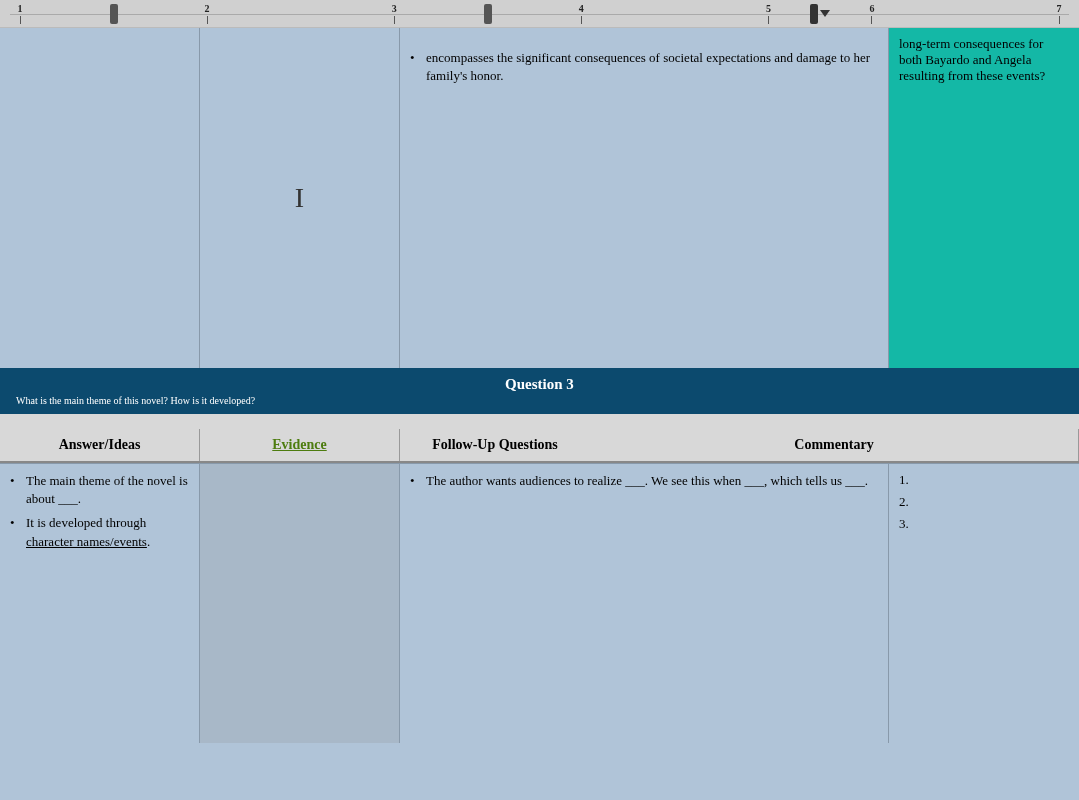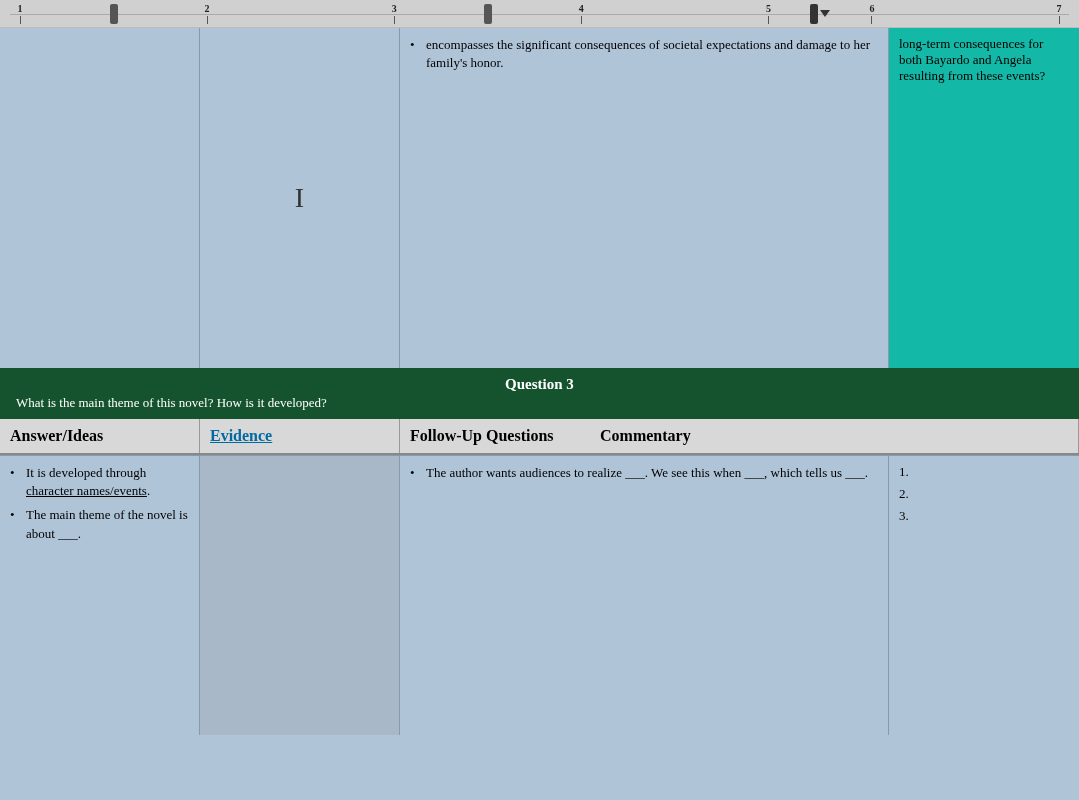--- a/index.html
+++ b/index.html
@@ -38,62 +38,64 @@
     }
     .cursor-text {
       font-family: Georgia, serif;
       font-size: 28px;
       color: #333;
     }
     .col-commentary {
       flex: 1;
       border-right: 1px solid #8899aa;
       background: #b0c4d8;
-      padding: 8px 10px;
+      padding: 21px 10px;
     }
     .col-followup {
       width: 190px;
       min-width: 190px;
       background: #14b8a6;
       padding: 8px 10px;
     }
 
     
     .question-banner {
-      background: #14532d;
+      background: #0c4a6e;
       color: white;
       padding: 8px 16px;
       font-weight: bold;
       font-size: 14px;
     }
     .question-banner .q-title {
       text-align: center;
       font-size: 15px;
       font-weight: bold;
       margin-bottom: 2px;
     }
     .question-banner .q-text {
-      font-size: 13px;
+      font-size: 10px;
       font-weight: normal;
     }
 
     
     .table-header {
       display: flex;
       background: #d8d8d8;
       border-bottom: 2px solid #888;
     }
     .th-cell {
       padding: 8px 10px;
       font-weight: bold;
-      font-size: 16px;
+      font-size: 14px;
       border-right: 1px solid #999;
+      text-align: center;
+      margin-top: 15px;
     }
     .th-answer { width: 200px; min-width: 200px; }
-    .th-evidence { width: 200px; min-width: 200px; color: #0369a1; text-decoration: underline; cursor: pointer; }
+    .th-evidence { width: 200px; min-width: 200px; color: #4d7c0f; text-decoration: underline; cursor: pointer; }
     .th-commentary { flex: 1; }
     .th-followup { width: 190px; min-width: 190px; border-right: none; }
 
     
     .table-data-row {
       display: flex;
       background: #b0c4d8;
       min-height: 280px;
       border-top: 1px solid #8899aa;
     }
@@ -265,24 +267,24 @@
   <div class="th-cell th-evidence">Evidence</div>
   <div class="th-cell th-followup">Follow-Up Questions</div>
   <div class="th-cell th-commentary">Commentary</div>
 </div>
 
 <div class="table-data-row">
 
   <div class="td-cell td-answer">
     <ul class="bullet-list">
       <li>
-        It is developed through <span class="underline">character names/events</span>.
+        The main theme of the novel is about ___.
       </li>
       <li>
-        The main theme of the novel is about ___.
+        It is developed through <span class="underline">character names/events</span>.
       </li>
     </ul>
   </div>
 
   <div class="td-cell td-evidence"></div>
 
   <div class="td-cell td-commentary">
     <ul class="bullet-list">
       <li>
         The author wants audiences to realize ___. We see this when ___, which tells us ___.

